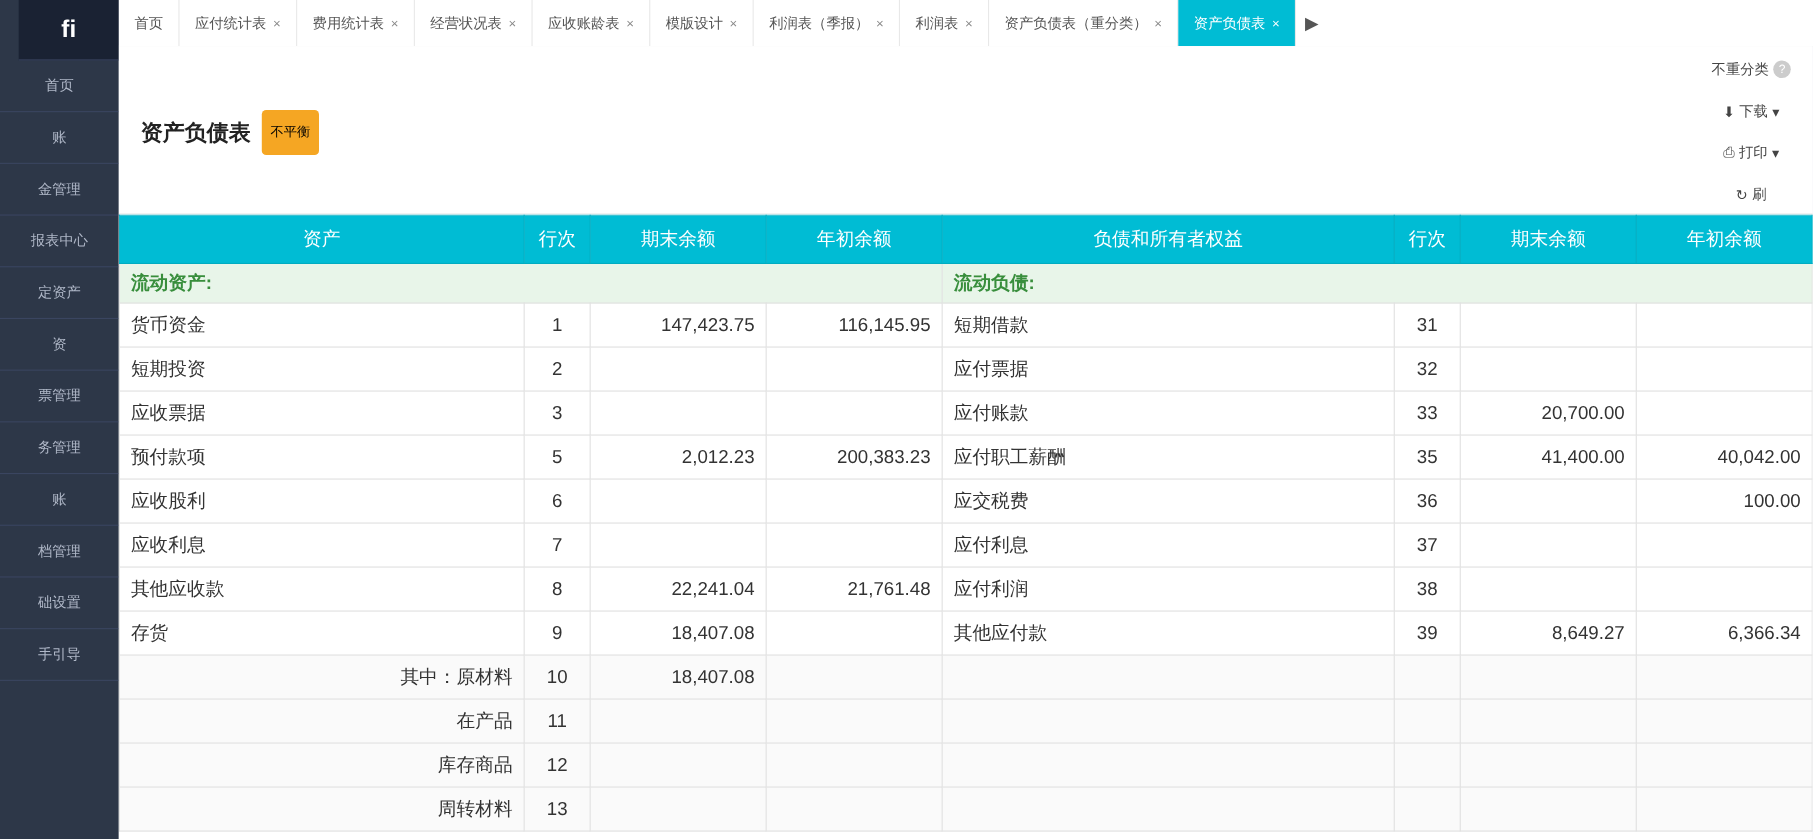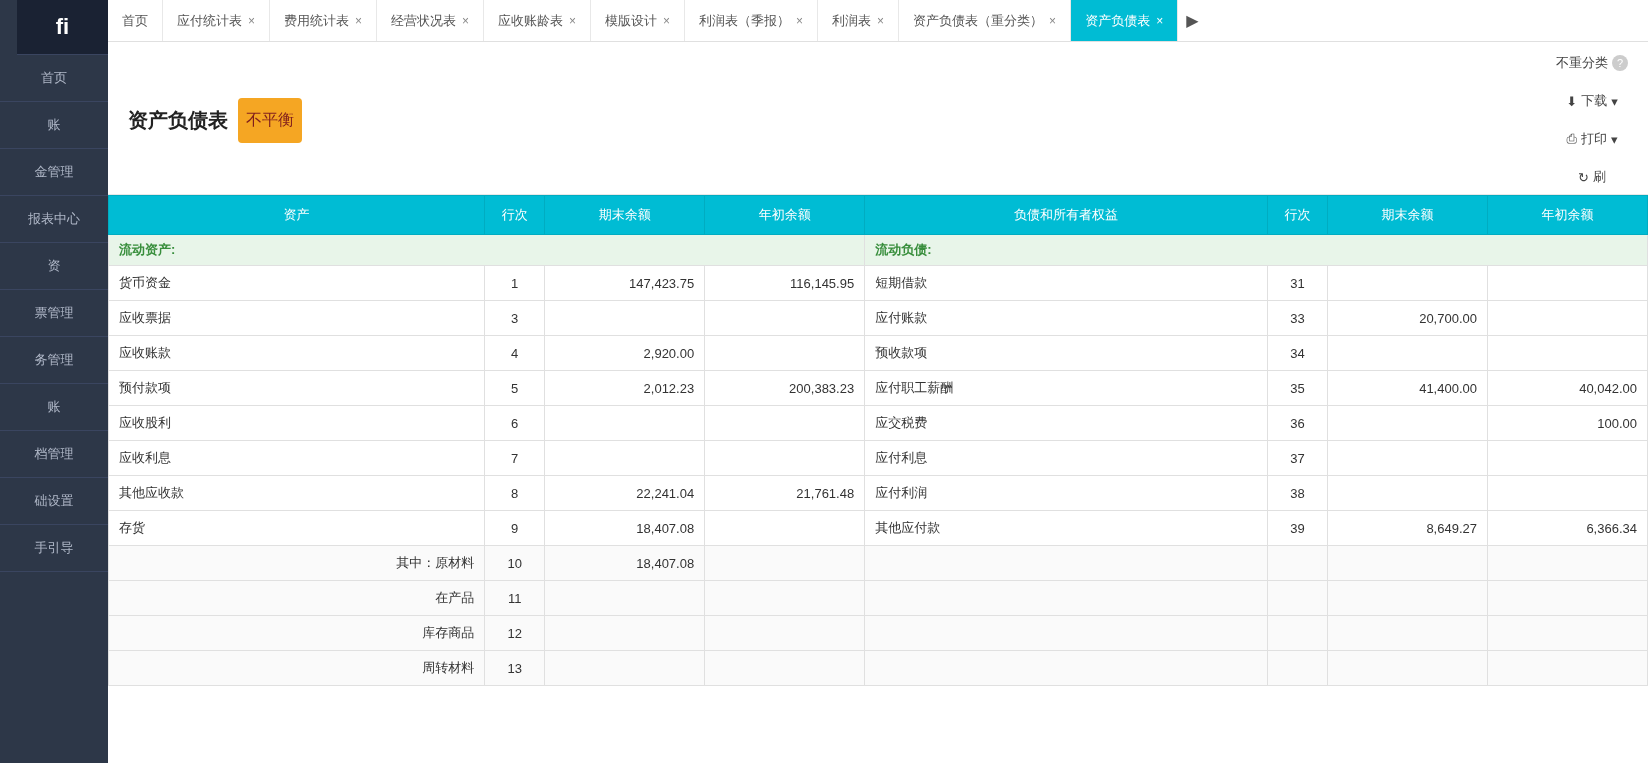--- a/index.html
+++ b/index.html
@@ -105,24 +105,24 @@
       align-items: center;
       gap: 10px;
     }
     .page-title {
       font-size: 20px;
       font-weight: bold;
       color: #222;
     }
     .badge-unbalanced {
       background: #f5a623;
-      color: #7f1d1d;
+      color: #000000;
       border-radius: 4px;
       padding: 12px 8px;
-      font-size: 16px;
+      font-size: 12px;
     }
     .header-actions {
       display: flex;
       align-items: center;
       gap: 20px;
       color: #555;
       font-size: 13px;
       flex-direction: column;
     }
     .header-action-item {
@@ -138,21 +138,21 @@
       flex: 1;
       overflow: auto;
       padding: 0;
       background: #fff;
     }
 
     
     .bs-table {
       width: 100%;
       border-collapse: collapse;
-      font-size: 13px;
+      font-size: 17px;
     }
     .bs-table th {
       background: #00bcd4;
       color: #fff;
       padding: 10px 8px;
       text-align: center;
       border: 1px solid #00acc1;
       font-weight: normal;
     }
     .bs-table td {
@@ -179,20 +179,21 @@
   </style>
 </head>
 <body>
 
 <div class="sidebar">
   <div class="sidebar-logo">fi</div>
   <div class="sidebar-item">首页</div>
   <div class="sidebar-item">账</div>
   <div class="sidebar-item">金管理</div>
   <div class="sidebar-item">报表中心</div>
+  <div class="sidebar-item">定资产</div>
   <div class="sidebar-item">资</div>
   <div class="sidebar-item">票管理</div>
   <div class="sidebar-item">务管理</div>
   <div class="sidebar-item">账</div>
   <div class="sidebar-item">档管理</div>
   <div class="sidebar-item">础设置</div>
   <div class="sidebar-item">手引导</div>
 </div>
 
 <div class="main-area">
@@ -290,37 +291,37 @@
       <td class="">货币资金</td>
       <td class="td-center row-num">1</td>
       <td class="td-right">147,423.75</td>
       <td class="td-right">116,145.95</td>
       <td>短期借款</td>
       <td class="td-center row-num">31</td>
       <td class="td-right"></td>
       <td class="td-right"></td>
     </tr>
           <tr class="data-row">
+      <td class="">短期投资</td>
+      <td class="td-center row-num">2</td>
+      <td class="td-right"></td>
+      <td class="td-right"></td>
+      <td>应付票据</td>
+      <td class="td-center row-num">32</td>
+      <td class="td-right"></td>
+      <td class="td-right"></td>
+    </tr>
+          <tr class="data-row">
       <td class="">应收票据</td>
       <td class="td-center row-num">3</td>
       <td class="td-right"></td>
       <td class="td-right"></td>
       <td>应付账款</td>
       <td class="td-center row-num">33</td>
       <td class="td-right">20,700.00</td>
-      <td class="td-right"></td>
-    </tr>
-          <tr class="data-row">
-      <td class="">应收账款</td>
-      <td class="td-center row-num">4</td>
-      <td class="td-right">2,920.00</td>
-      <td class="td-right"></td>
-      <td>预收款项</td>
-      <td class="td-center row-num">34</td>
-      <td class="td-right"></td>
       <td class="td-right"></td>
     </tr>
           <tr class="data-row">
       <td class="">预付款项</td>
       <td class="td-center row-num">5</td>
       <td class="td-right">2,012.23</td>
       <td class="td-right">200,383.23</td>
       <td>应付职工薪酬</td>
       <td class="td-center row-num">35</td>
       <td class="td-right">41,400.00</td>

